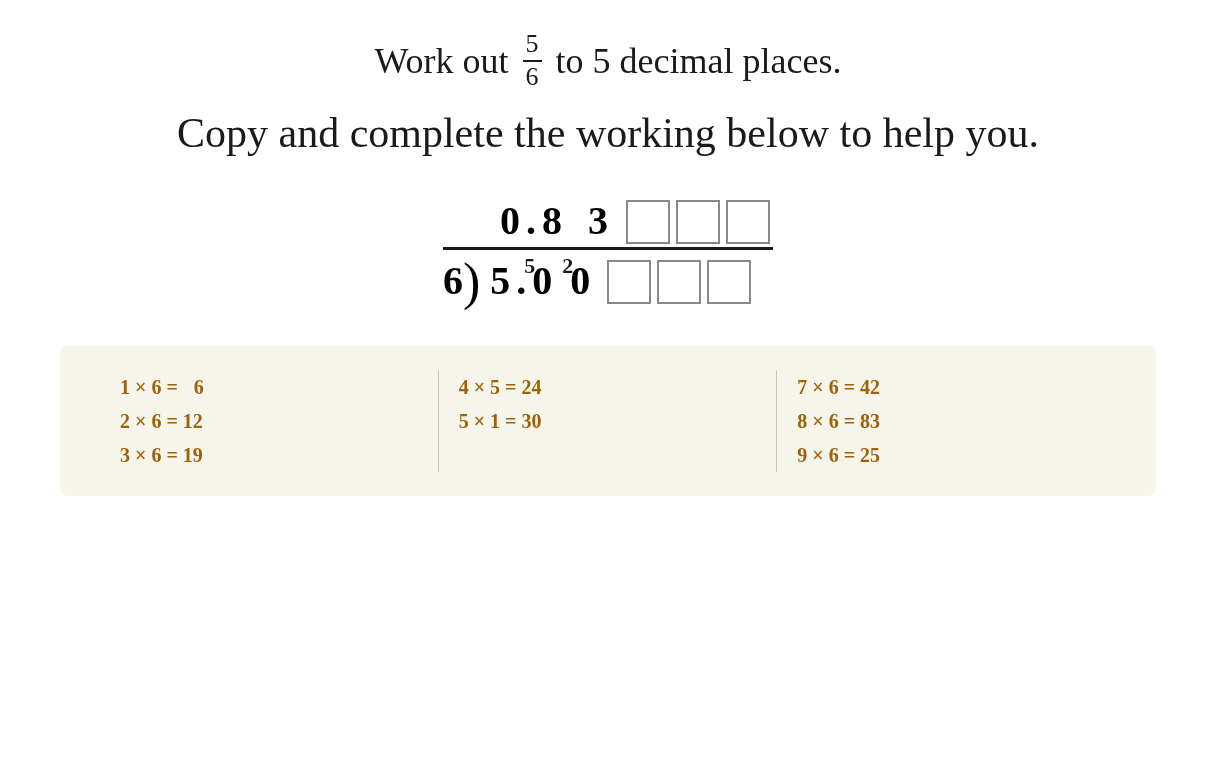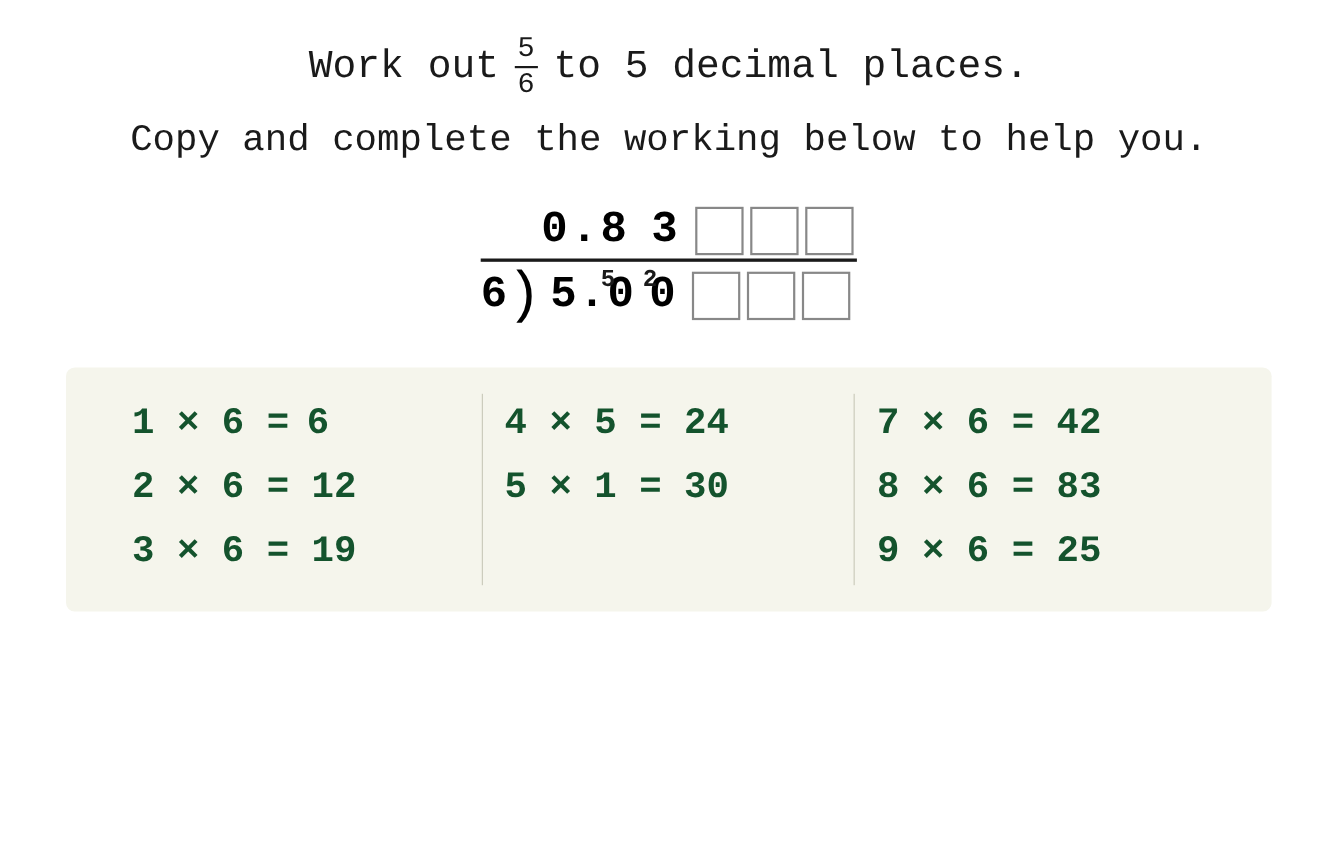--- a/index.html
+++ b/index.html
@@ -1,19 +1,18 @@
 <!DOCTYPE html>
 <html><head>
   <meta charset="utf-8">
   <style>
     * {
       margin: 0;
       padding: 0;
       box-sizing: border-box;
-      font-family: Liberation Mono, monospace;
     }
 
     body {
       width: 1216px;
       height: 784px;
       background: #ffffff;
       font-family: 'Georgia', serif;
       display: flex;
       flex-direction: column;
       align-items: center;
@@ -49,21 +48,21 @@
       padding: 0 3px 1px 3px;
     }
 
     .fraction .denominator {
       font-size: 26px;
       line-height: 1.1;
       padding: 1px 3px 0 3px;
     }
 
     .subtitle {
-      font-size: 34px;
+      font-size: 42px;
       color: #1a1a1a;
       margin-bottom: 40px;
     }
 
     
     .division-area {
       display: flex;
       flex-direction: column;
       align-items: center;
       margin-bottom: 40px;
@@ -185,24 +184,24 @@
 
     .times-col {
       padding: 0 20px;
     }
 
     .times-col:not(:last-child) {
       border-right: 1.5px solid #c8c8b8;
     }
 
     .times-row {
-      font-size: 34px;
+      font-size: 20px;
       font-weight: bold;
       line-height: 1.7;
-      color: #14532d;
+      color: #a16207;
       white-space: nowrap;
     }
 
     .times-gap {
       display: inline-block;
       width: 16px;
     }
 
     .answer-box-bottom {
       width: 44px;

